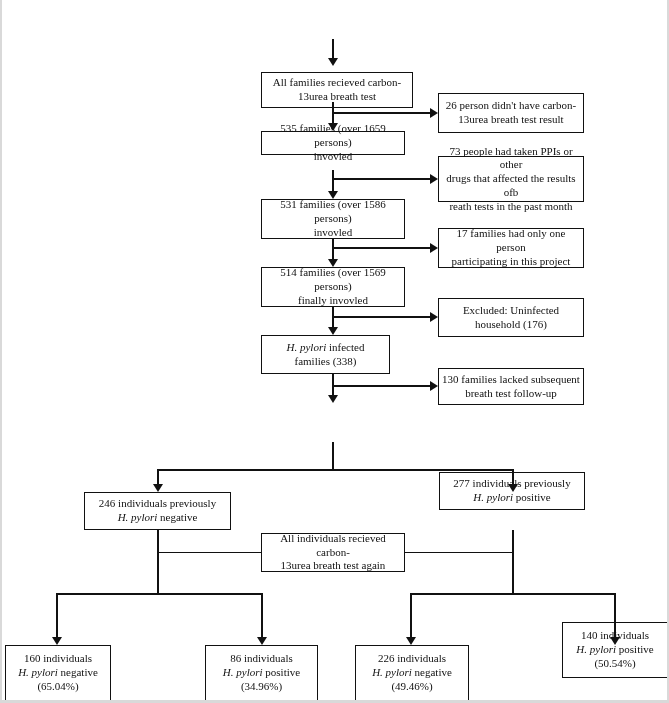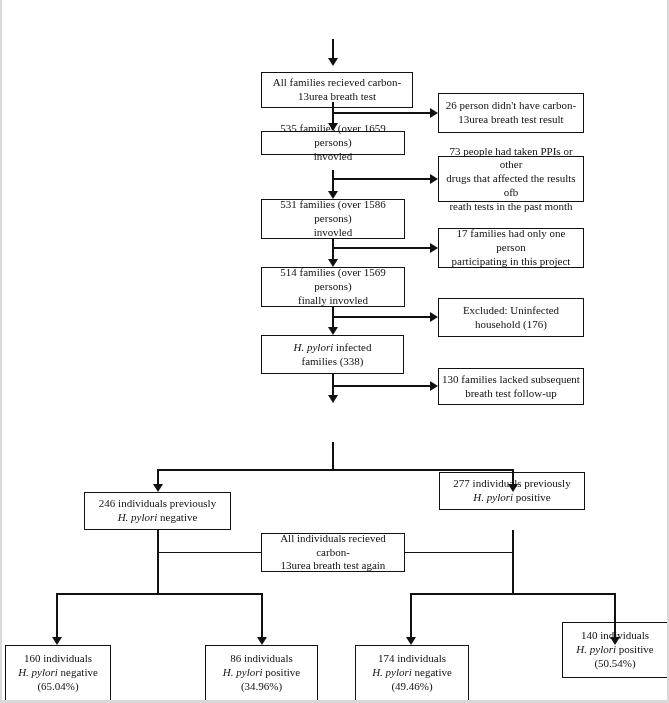--- a/index.html
+++ b/index.html
@@ -58,21 +58,21 @@
   <div class="box" style="left:259px;top:199px;width:144px;height:40px">
     <div>531 families (over 1586 persons)</div>
     <div>invovled</div>
   </div>
 
   <div class="box" style="left:259px;top:267px;width:144px;height:40px">
     <div>514 families (over 1569 persons)</div>
     <div>finally invovled</div>
   </div>
 
-  <div class="box" style="left:259px;top:335px;width:143px;height:39px">
+  <div class="box" style="left:259px;top:335px;width:129px;height:39px">
     <div><span class="it">H. pylori</span><span> infected</span></div>
     <div>families (338)</div>
   </div>
 
 
   <div class="box" style="left:436px;top:93px;width:146px;height:40px">
     <div>26 person didn't have carbon-</div>
     <div>13urea breath test result</div>
   </div>
 
@@ -118,21 +118,21 @@
     <div>(65.04%)</div>
   </div>
 
   <div class="box" style="left:203px;top:645px;width:113px;height:56px">
     <div>86 individuals</div>
     <div><span class="it">H. pylori</span><span> positive</span></div>
     <div>(34.96%)</div>
   </div>
 
   <div class="box" style="left:353px;top:645px;width:114px;height:56px">
-    <div>174 individuals</div>
+    <div>226 individuals</div>
     <div><span class="it">H. pylori</span><span> negative</span></div>
     <div>(49.46%)</div>
   </div>
 
   <div class="box" style="left:560px;top:622px;width:106px;height:56px">
     <div>140 individuals</div>
     <div><span class="it">H. pylori</span><span> positive</span></div>
     <div>(50.54%)</div>
   </div>
 

